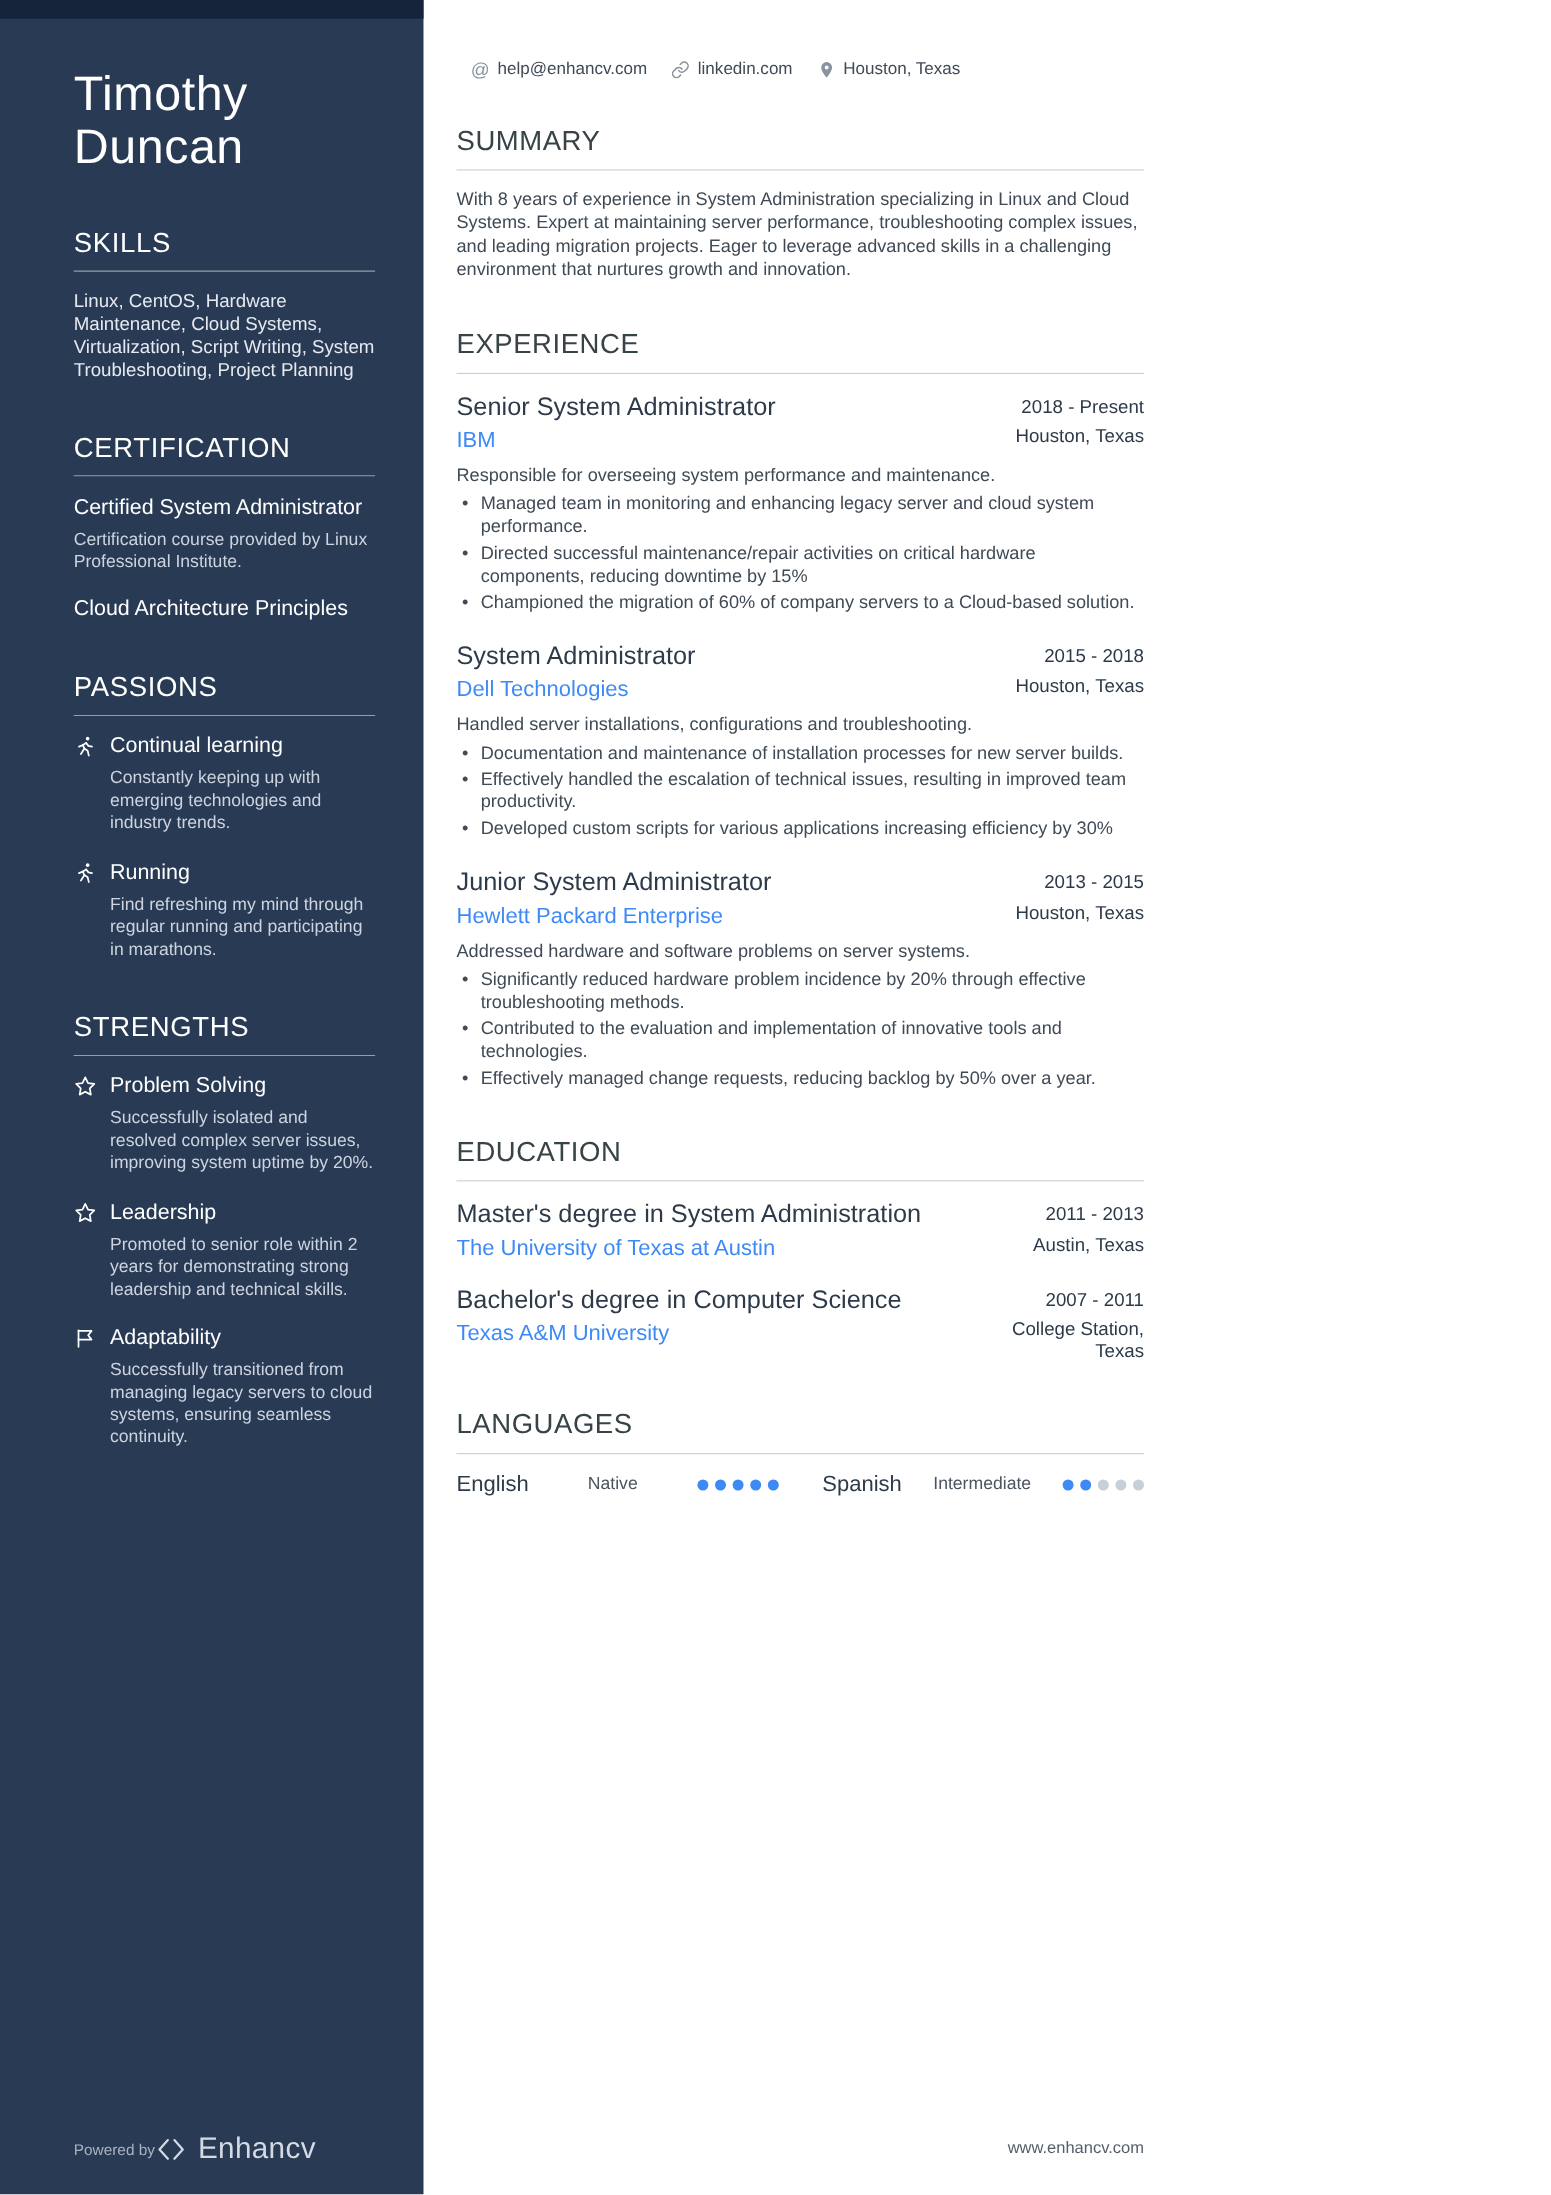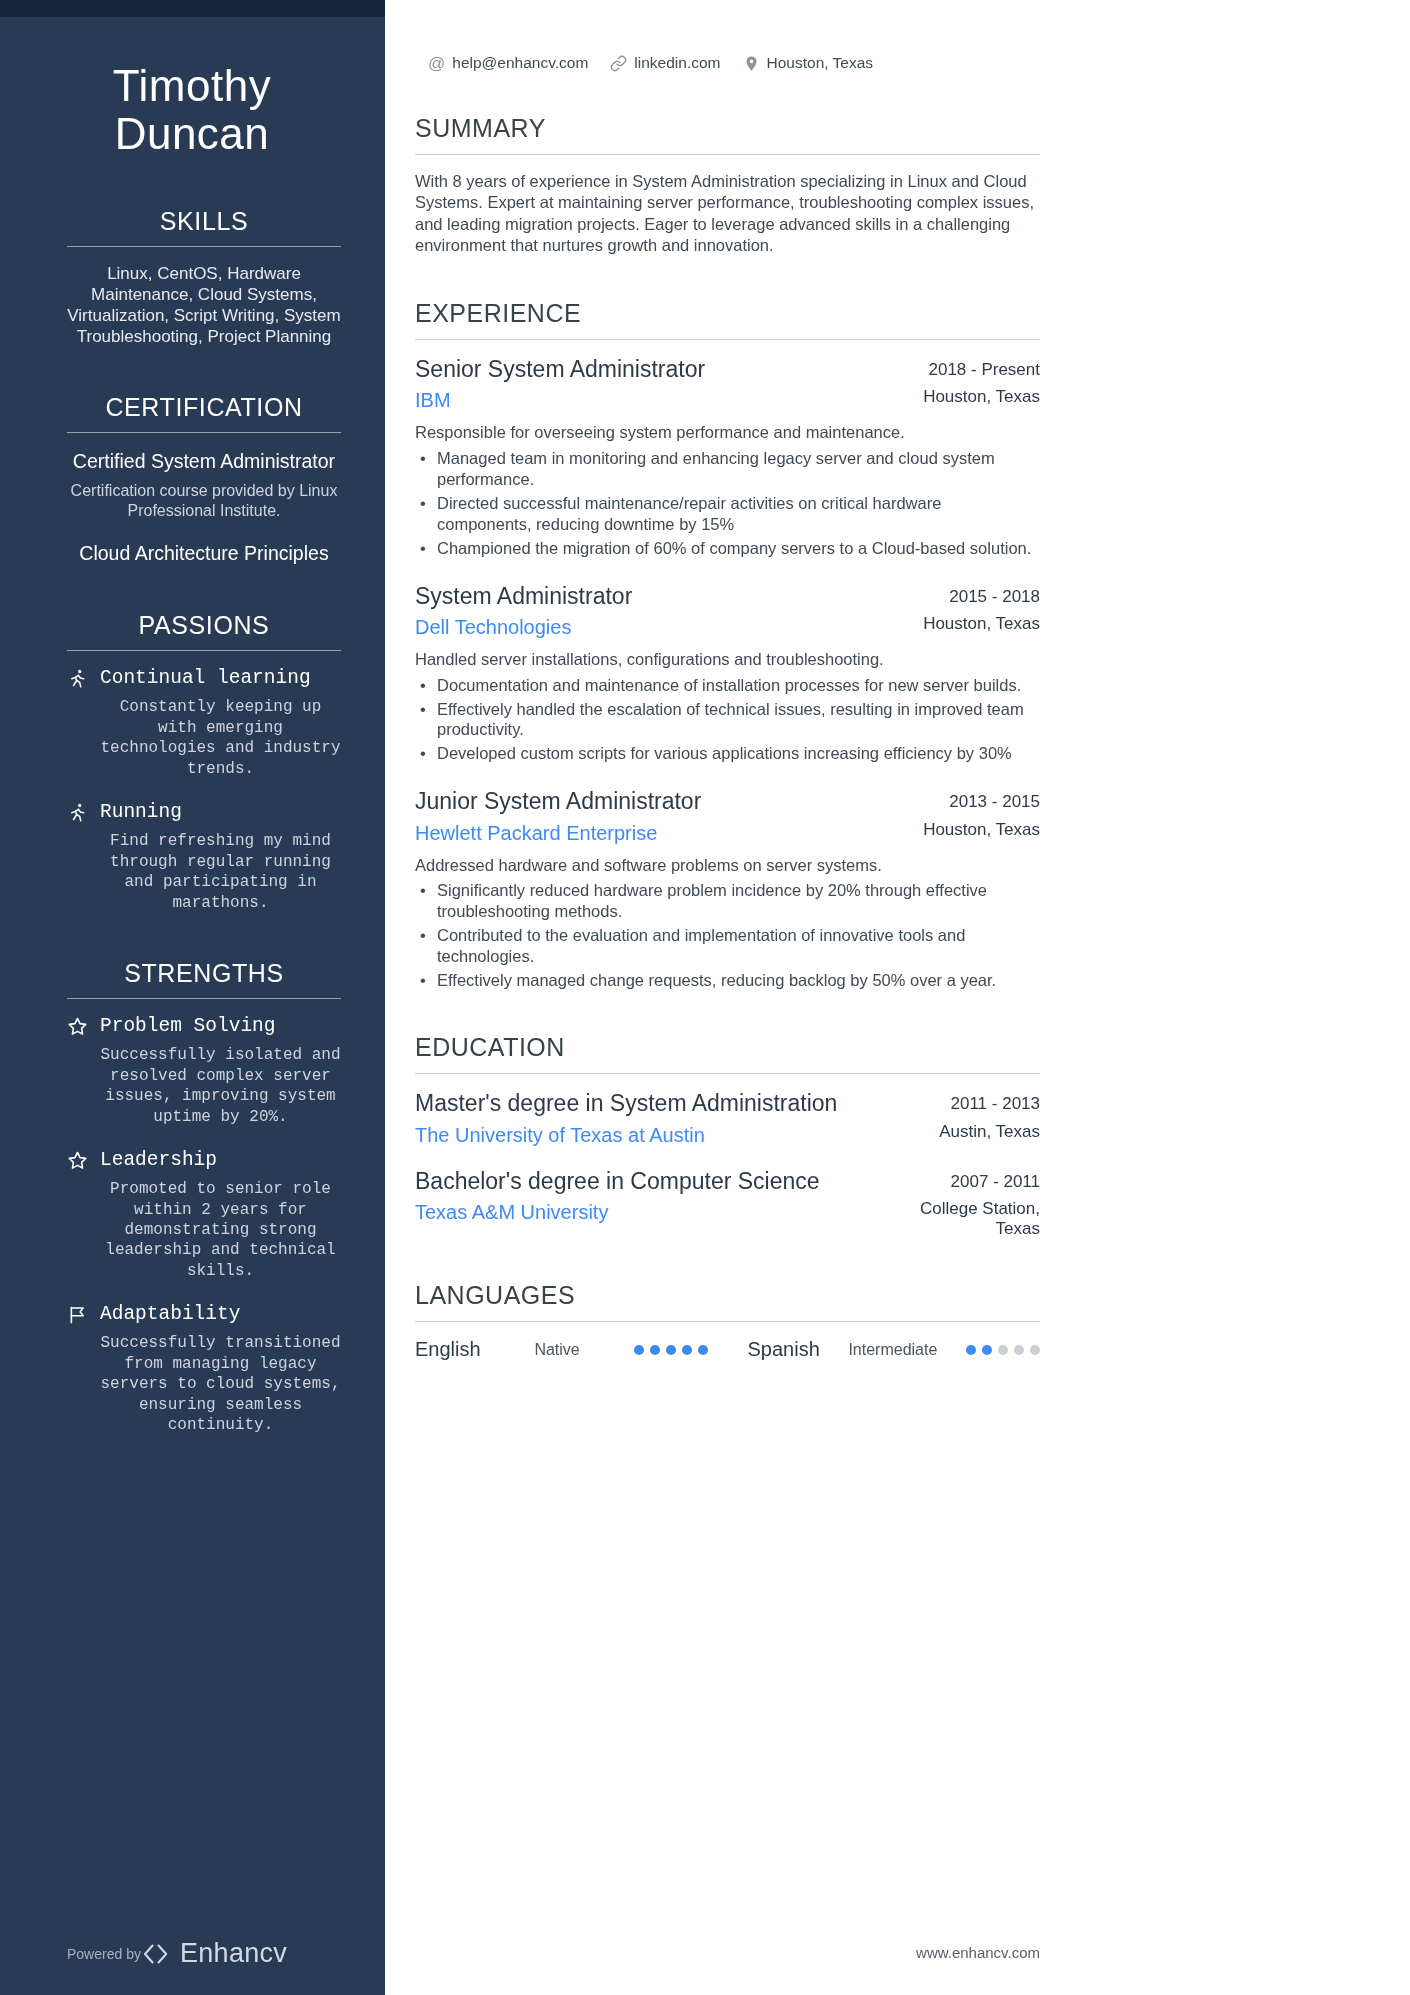--- a/index.html
+++ b/index.html
@@ -9,30 +9,30 @@
     --heading:#384347;
     --body-text:#3f4a55;
     --sidebar-text:#cdd4df;
     --dot-empty:#c7cfd9;
   }
   *{margin:0;padding:0;box-sizing:border-box;}
   body{font-family:"Liberation Sans","DejaVu Sans",sans-serif;background:#fff;}
   .page{position:relative;width:1410px;height:1995px;display:flex;background:#fff;overflow:hidden;}
 
   
-  .sidebar{position:relative;flex:0 0 385px;width:385px;background:var(--sidebar-bg);color:#fff;padding:62px 44px 0 67px;text-align:center;}
+  .sidebar{position:relative;flex:0 0 385px;width:385px;background:var(--sidebar-bg);color:#fff;padding:62px 44px 0 67px;}
   .top-strip{position:absolute;top:0;left:0;width:100%;height:17px;background:var(--top-strip);}
   .name{font-size:44px;font-weight:400;line-height:1.08;letter-spacing:.5px;color:#fff;max-width:250px;margin-bottom:50px;}
   .side-section + .side-section{margin-top:46px;}
   .side-title{font-size:25px;font-weight:400;letter-spacing:.6px;color:#fff;padding-bottom:10px;border-bottom:1px solid rgba(255,255,255,.5);margin-bottom:16px;}
   .skills-text{font-size:17px;line-height:1.24;color:#e6eaf0;}
   .cert-item{margin-bottom:20px;}
   .cert-name{font-size:19.5px;font-weight:400;line-height:1.25;color:#fff;margin-bottom:7px;}
   .cert-desc{font-size:16px;line-height:1.26;color:var(--sidebar-text);}
-  .side-item{margin-bottom:22px;font-family:Liberation Mono, monospace;}
+  .side-item{margin-bottom:22px;}
   .side-item-head{display:flex;align-items:center;gap:12px;margin-bottom:8px;}
   .side-icon{width:21px;height:21px;flex:0 0 21px;color:#fff;}
   .side-icon svg{width:100%;height:100%;display:block;}
   .side-item-title{font-size:19.5px;color:#fff;}
   .side-item-desc{font-size:16px;line-height:1.28;color:var(--sidebar-text);margin-left:33px;}
   .side-footer{position:absolute;left:67px;bottom:26px;display:flex;align-items:center;}
   .powered-by{font-size:14px;color:#a9b2c0;}
   .brand{display:flex;align-items:center;gap:9px;color:#d4dae3;}
   .brand-mark{width:30px;height:22px;}
   .brand-mark svg{width:100%;height:100%;display:block;}

